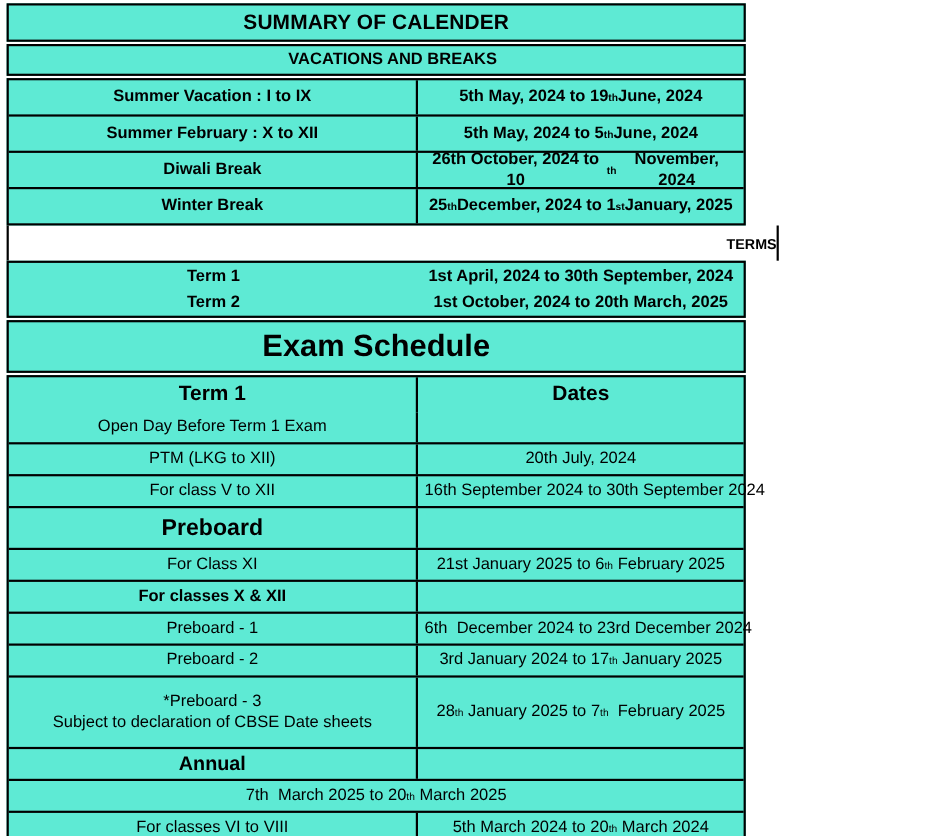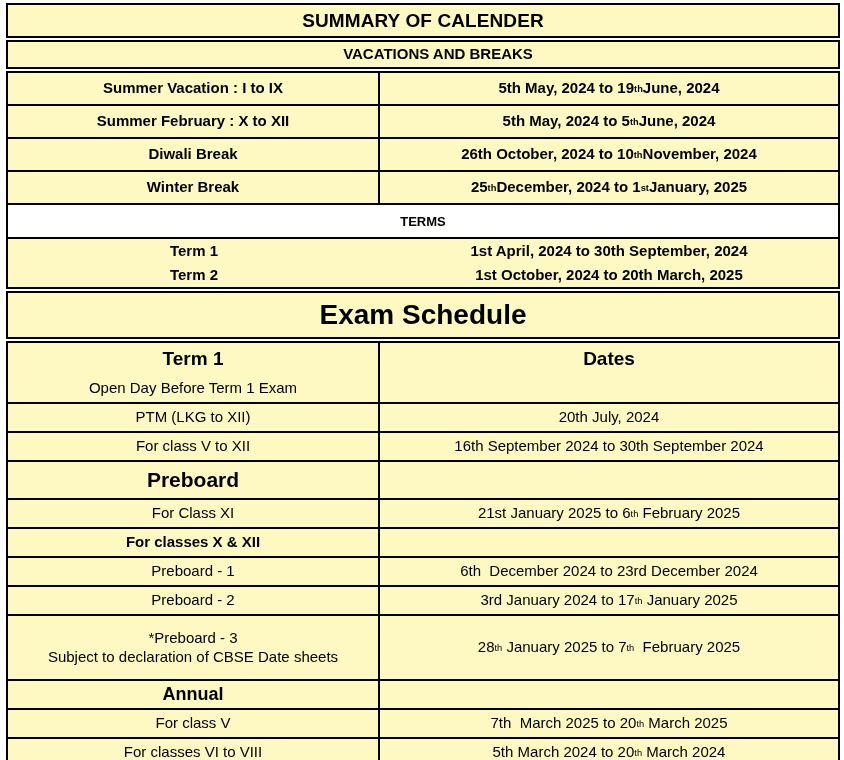--- a/index.html
+++ b/index.html
@@ -20,23 +20,23 @@
     width: 844px;
     height: 760px;
     box-sizing: border-box;
     padding: 3px 6px 0 4px;
   }
 
   
   .block {
     border: 2px solid #000;
     box-sizing: border-box;
-    width: 834px;
+    width: 672px;
     margin: 0 0 0 2px;
-    background: #fef9c3;
+    background: #5eead4;
   }
   .block + .block { margin-top: 2px; }
 
   .row {
     display: flex;
     box-sizing: border-box;
     width: 100%;
   }
   .row + .row { border-top: 2px solid #000; }
 
@@ -84,26 +84,26 @@
   .h-vacrow  { height: 31px; }
   .h-termrow { height: 24px; }
   .h-exam    { height: 44px; }
   .h-hdr     { height: 32px; }
   .h-std     { height: 27px; }
   .h-big     { height: 36px; }
   .h-tall    { height: 63px; }
 
   .nb { border: none; }
   .terms-label {
-    width: 834px;
+    width: 702px;
     margin: 0 0 0 2px;
     height: 32px;
     display: flex;
     align-items: center;
-    justify-content: center;
+    justify-content: flex-end;
     border-left: 2px solid #000;
     border-right: 2px solid #000;
     box-sizing: border-box;
   }
 </style>
 </head>
 <body>
 
 <div class="page">
 
@@ -202,21 +202,20 @@
             <span>*Preboard - 3</span>
             <span>Subject to declaration of CBSE Date sheets</span>
           </div>
           <div class="cell col-right h-tall t-norm pre-space">28<sup>th</sup> January 2025 to 7<sup>th</sup>  February 2025</div>
         </div>
         <div class="row divided">
           <div class="cell col-left h-std t-annual">Annual</div>
           <div class="cell col-right h-std t-norm pre-space"></div>
         </div>
         <div class="row divided">
-          <div class="cell col-left h-std t-norm">For class V</div>
           <div class="cell col-right h-std t-norm pre-space">7th  March 2025 to 20<sup>th</sup> March 2025</div>
         </div>
         <div class="row divided">
           <div class="cell col-left h-std t-norm">For classes VI to VIII</div>
           <div class="cell col-right h-std t-norm pre-space">5th March 2024 to 20<sup>th</sup> March 2024</div>
         </div>
       </div>
   </div>
 
 </div>

